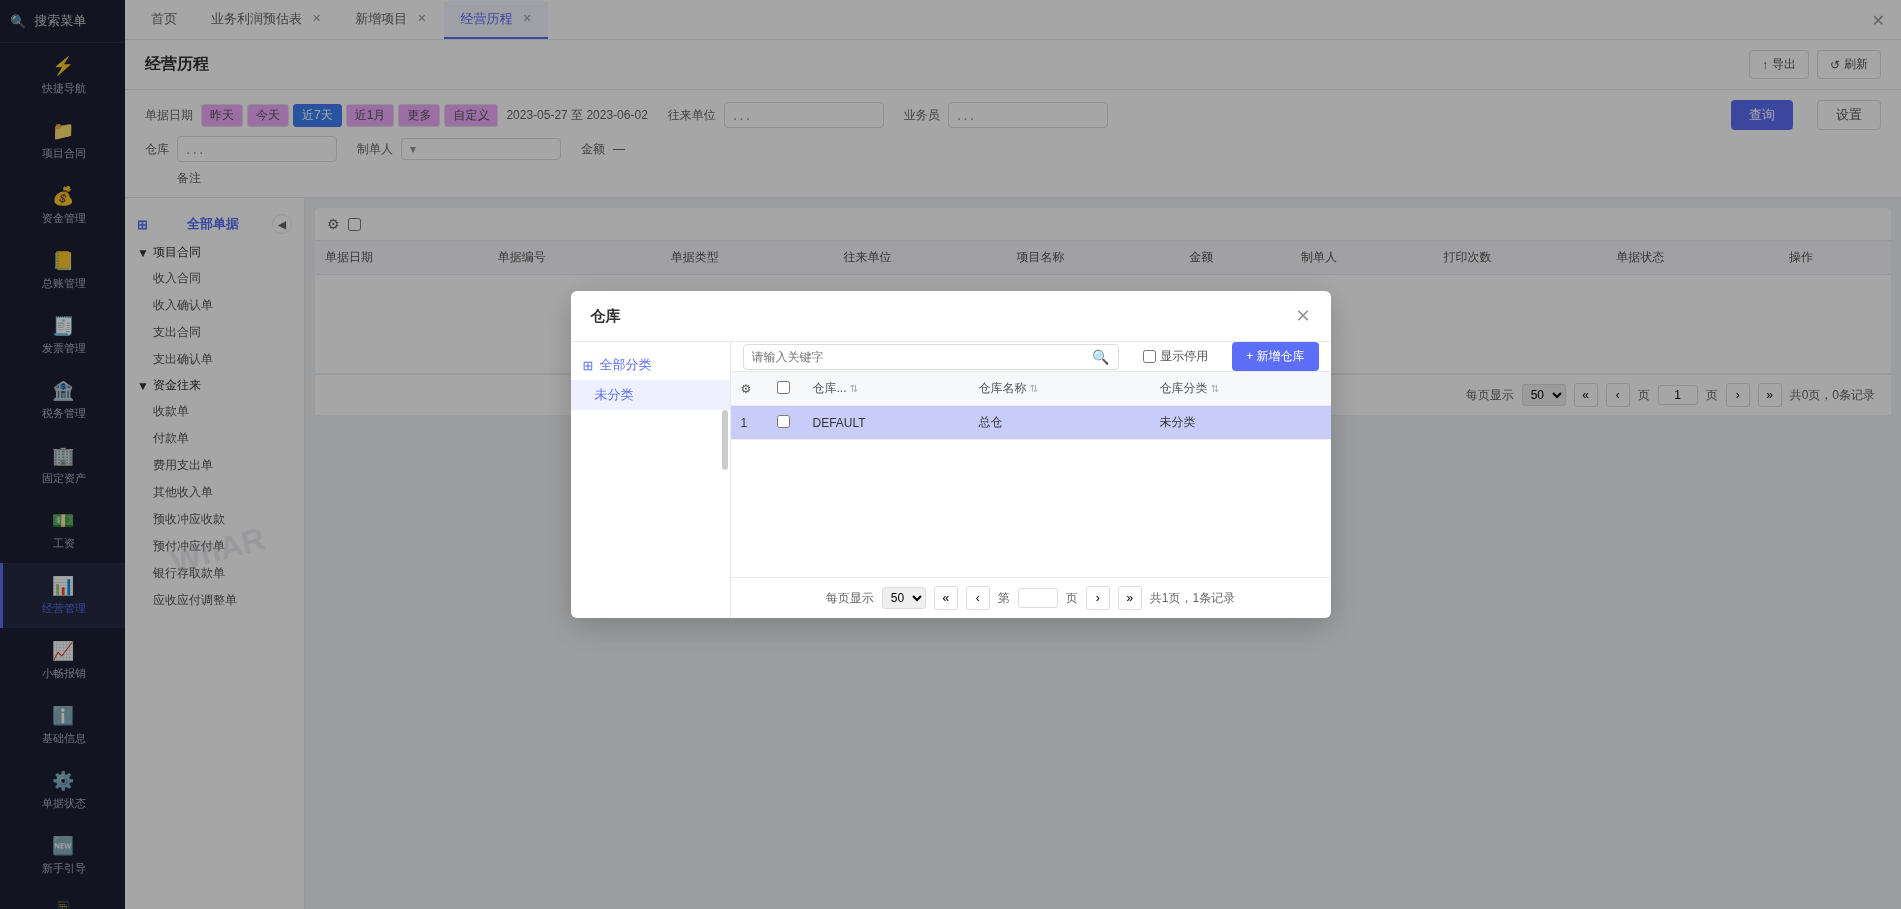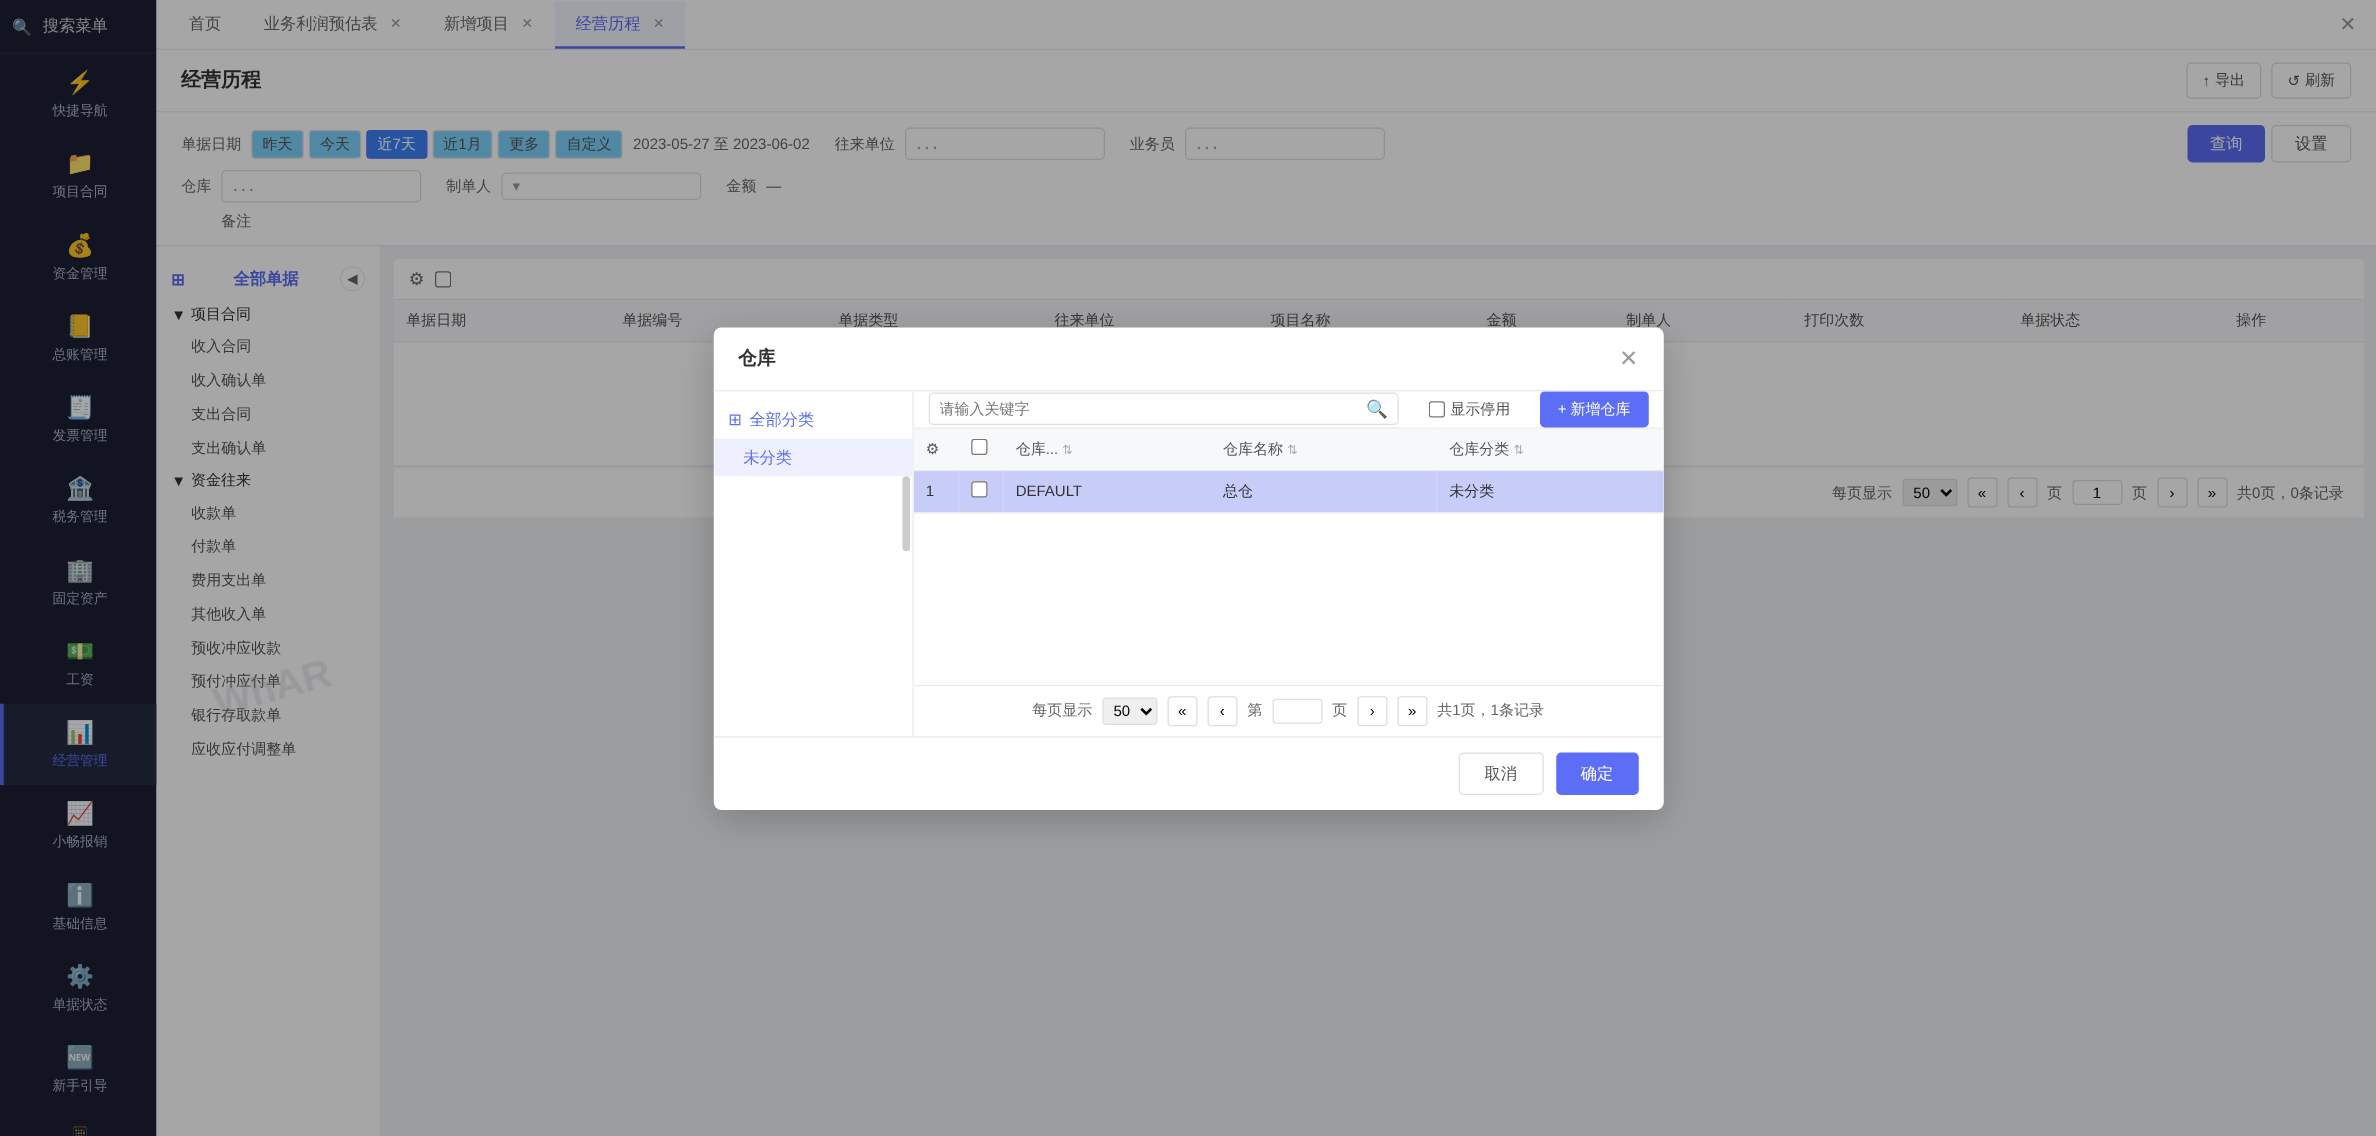--- a/index.html
+++ b/index.html
@@ -64,21 +64,21 @@
     
     .filter-area {
       background: #fff; padding: 10px 20px; border-bottom: 1px solid #e8eaf0;
     }
     .filter-row { display: flex; align-items: center; gap: 20px; margin-bottom: 6px; }
     .filter-item { display: flex; align-items: center; gap: 8px; font-size: 12px; color: #555; }
     .filter-label { color: #666; font-size: 12px; white-space: nowrap; }
     .date-chips { display: flex; gap: 4px; align-items: center; }
     .chip {
       padding: 2px 8px; border-radius: 3px; font-size: 12px; cursor: pointer;
-      color: #555; background: #7dd3fc; border: 1px solid #e0e0e0;
+      color: #555; background: #f0abfc; border: 1px solid #e0e0e0;
     }
     .chip.active { background: #3b82f6; color: #fff; border-color: #5b6ef5; }
     .date-range { font-size: 12px; color: #666; }
     .filter-select {
       border: 1px solid #ddd; border-radius: 4px; padding: 3px 28px 3px 8px;
       font-size: 12px; min-width: 160px; background: #fff; color: #999;
       position: relative; cursor: pointer; display: inline-flex; align-items: center;
     }
     .filter-ellipsis { color: #999; font-size: 16px; letter-spacing: 2px; }
 
@@ -375,21 +375,21 @@
         <div class="filter-select">
           <span class="filter-ellipsis">...</span>
         </div>
       </div>
       <div class="filter-item">
         <span class="filter-label">业务员</span>
         <div class="filter-select">
           <span class="filter-ellipsis">...</span>
         </div>
       </div>
-      <div style="margin-left:auto;display:flex;gap:5px;">
+      <div style="margin-left:auto;display:flex;gap:24px;">
         <button style="background:#5b6ef5;color:#fff;border:none;border-radius:4px;padding:5px 18px;font-size:13px;cursor:pointer;">查询</button>
         <button style="background:#fff;color:#555;border:1px solid #ddd;border-radius:4px;padding:5px 18px;font-size:13px;cursor:pointer;">设置</button>
       </div>
     </div>
     <div class="filter-row2">
       <div class="filter-item">
         <span class="filter-label">仓库</span>
         <div class="filter-select">
           <span class="filter-ellipsis">...</span>
         </div>
@@ -596,22 +596,18 @@
           <button class="page-btn">‹</button>
           <span>第</span>
           <input class="page-input" type="text" style="">
           <span>页</span>
           <button class="page-btn">›</button>
           <button class="page-btn">»</button>
           <span>共1页，1条记录</span>
         </div>
       </div>
     </div>
-    <div class="modal-footer">
-      <button class="btn-cancel">取消</button>
-      <button class="btn-confirm">确定</button>
-    </div>
   </div>
 </div>
 
 <div style="position:fixed;bottom:340px;left:170px;font-size:32px;font-weight:bold;color:rgba(180,180,200,0.25);transform:rotate(-15deg);z-index:1;pointer-events:none;">
   <span>WhAR</span>
 </div>
 
 </body></html>

